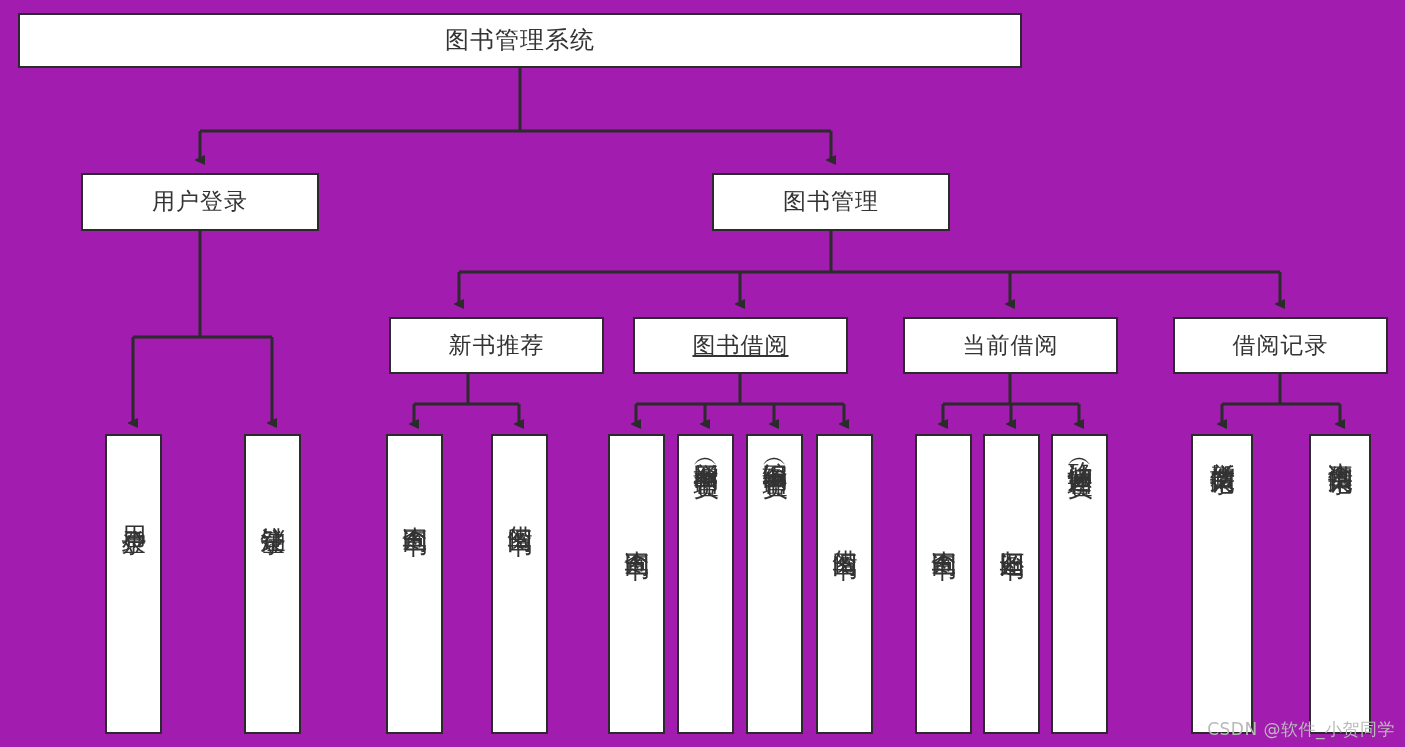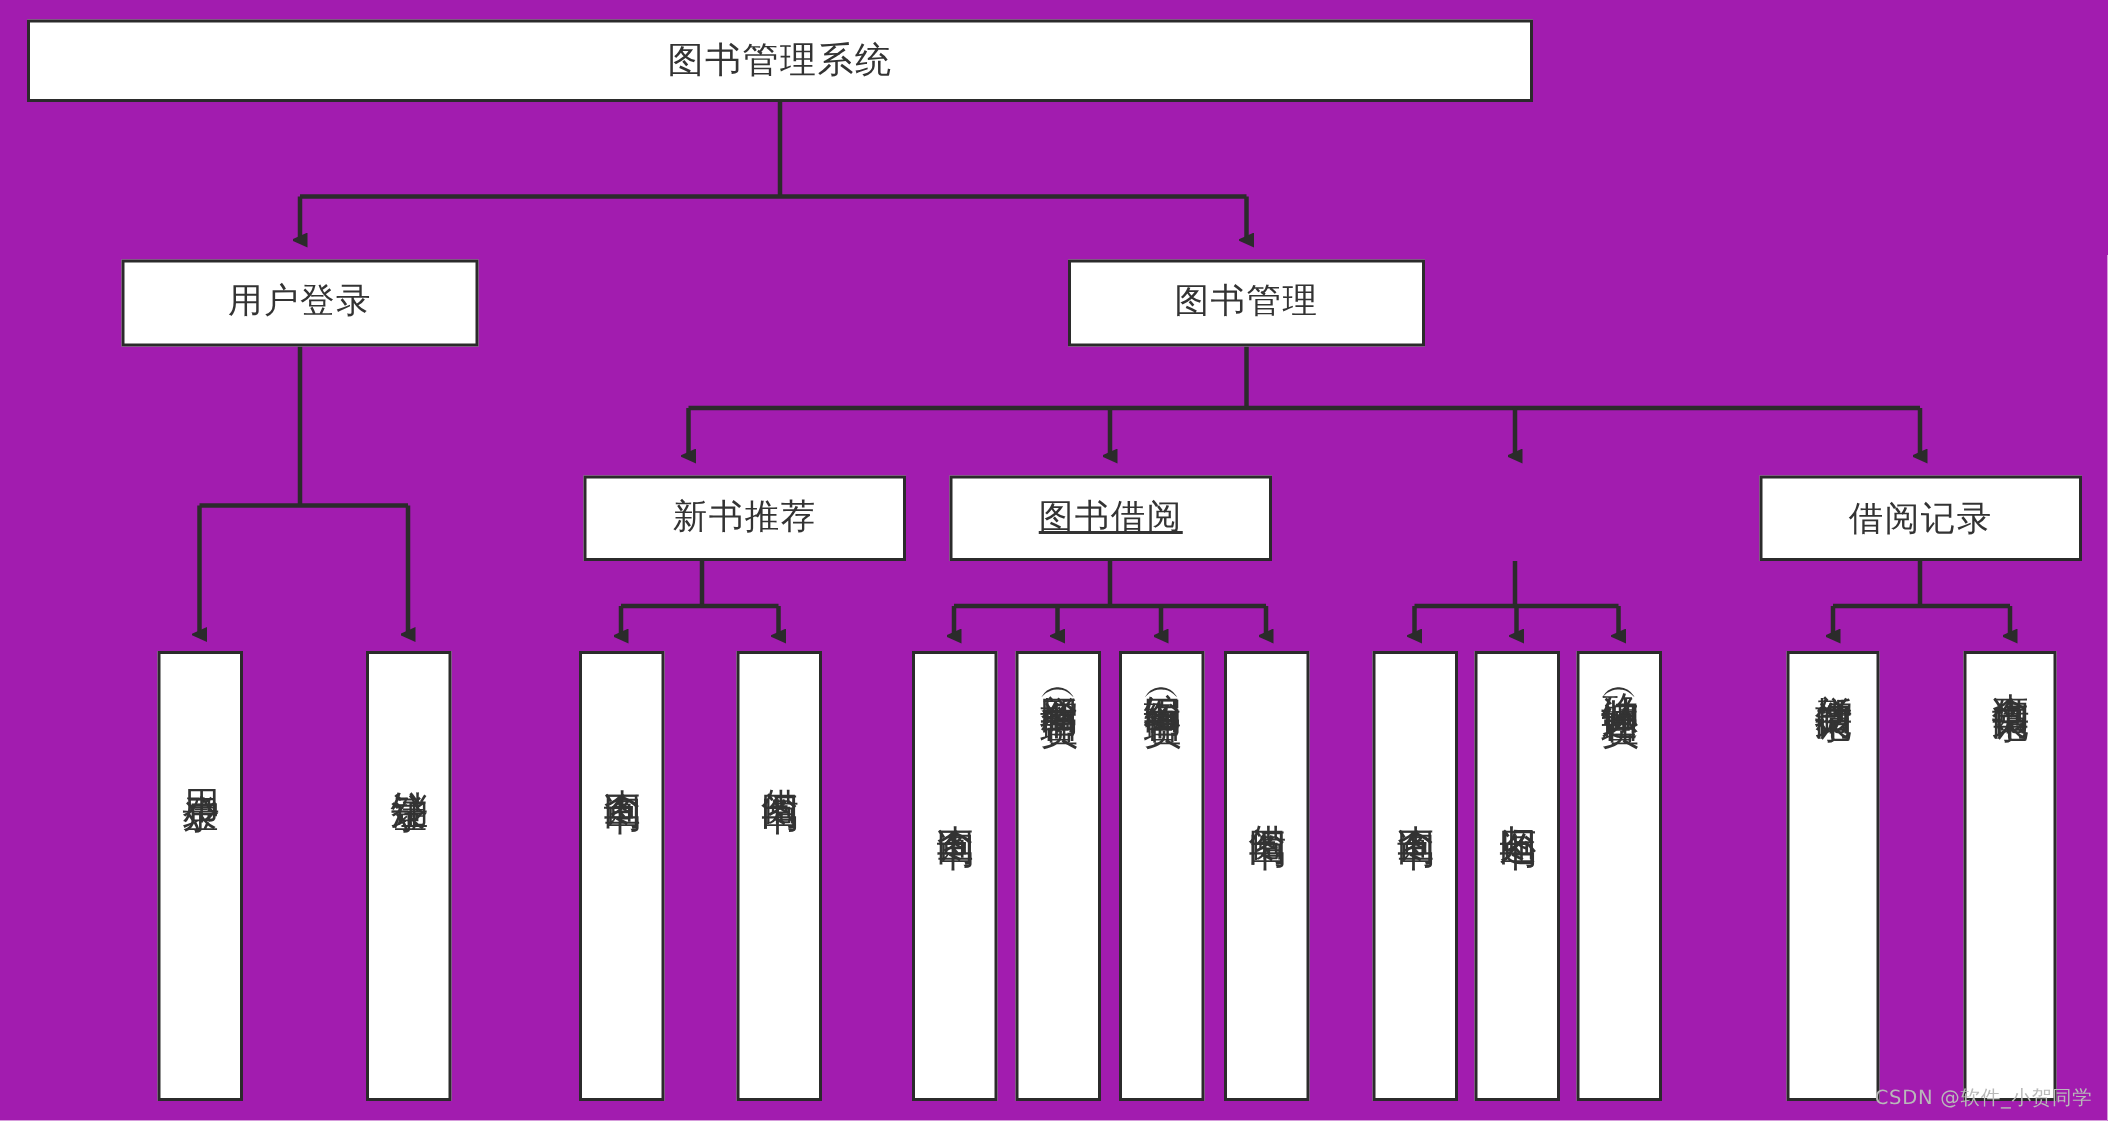--- a/index.html
+++ b/index.html
@@ -62,21 +62,21 @@
   .vtext-mid {
     padding-top: 64px;
   }
   .vtext-mid2 {
     padding-top: 88px;
   }
   .watermark {
     position: absolute;
     right: 10px;
     bottom: 6px;
-    font-size: 13px;
+    font-size: 17px;
     color: #b9b9b9;
     letter-spacing: 0.5px;
     z-index: 5;
     white-space: nowrap;
   }
 </style>
 </head>
 <body>
 
 <div id="diagram-root">
@@ -144,20 +144,23 @@
   </div>
 
   <div class="node" style="left:361px; top:317px; width:215px; height:57px;margin-left:28px;">
     <span class="node-h">新书推荐</span>
   </div>
 
   <div class="node" style="left:633px; top:317px; width:215px; height:57px;text-decoration:underline;">
     <span class="node-h">图书借阅</span>
   </div>
 
+  <div class="node" style="left:903px; top:317px; width:215px; height:57px;">
+    <span class="node-h">当前借阅</span>
+  </div>
 
   <div class="node" style="left:1173px; top:317px; width:215px; height:57px;font-family:Liberation Serif, serif;">
     <span class="node-h">借阅记录</span>
   </div>
 
   <div class="node node-v" style="left:105px; top:434px; width:57px; height:300px;">
     <span class="vtext vtext-mid">用户登录</span>
   </div>
 
   <div class="node node-v" style="left:244px; top:434px; width:57px; height:300px;">

